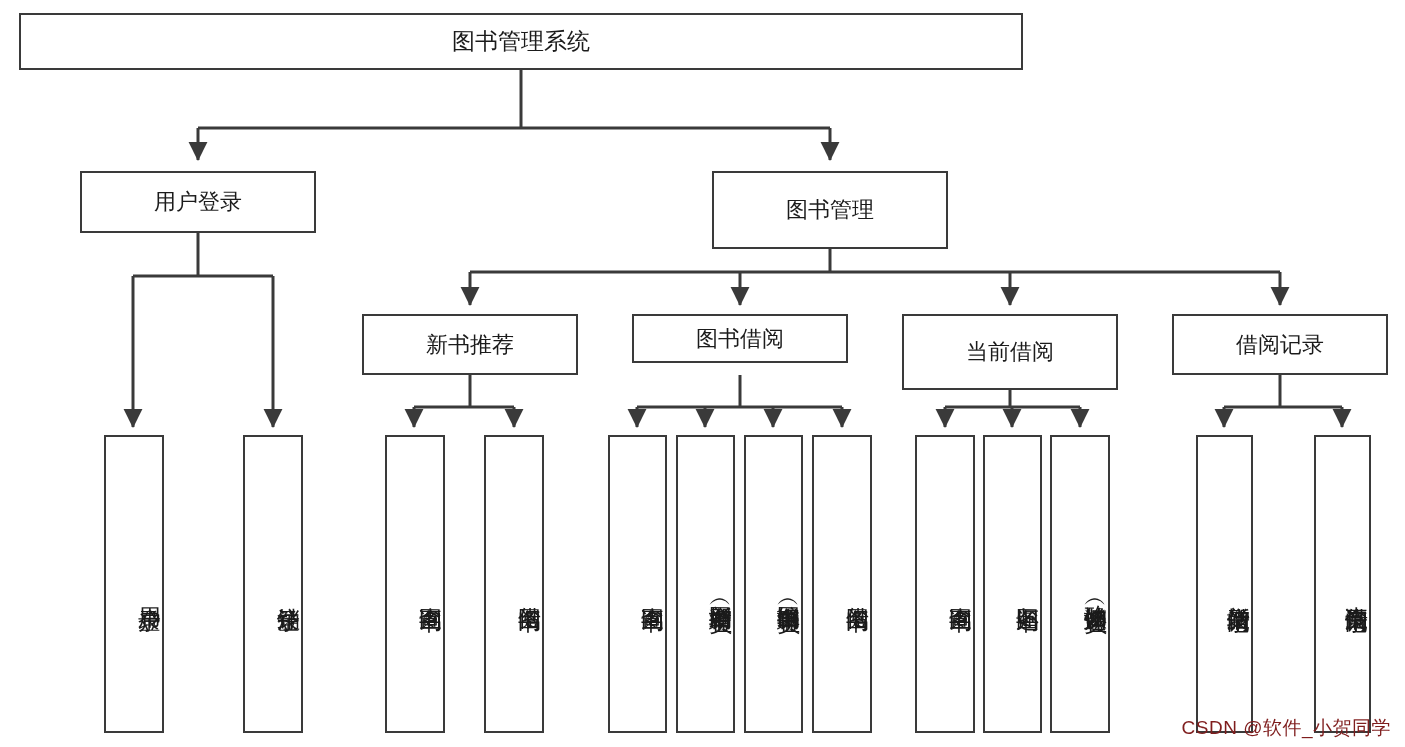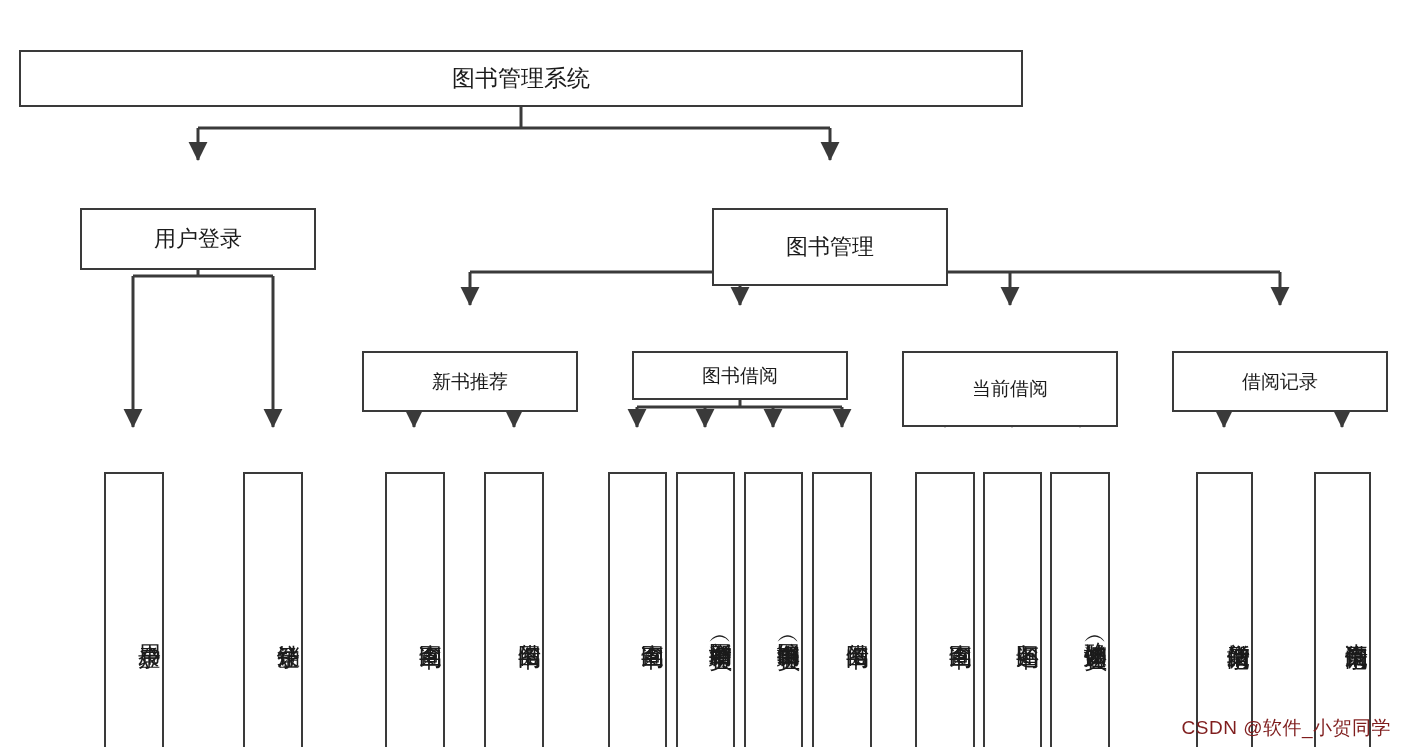--- a/index.html
+++ b/index.html
@@ -28,30 +28,29 @@
     position: absolute;
     box-sizing: border-box;
     border: 2px solid #3a3a3a;
     background: #ffffff;
     display: flex;
     align-items: center;
     justify-content: center;
     color: #1b1b1b;
     text-align: center;
     z-index: 2;
-    margin-top: 37px;
   }
   .node.root {
     font-size: 23px;
   }
   .node.lvl2 {
     font-size: 22px;
   }
   .node.lvl3 {
-    font-size: 19px;
+    font-size: 22px;
   }
   .node.leaf {
     font-size: 23px;
     writing-mode: vertical-rl;
     text-orientation: upright;
     line-height: 1.05;
     letter-spacing: 1px;
     padding-top: 14px;
     align-items: flex-start;
     justify-content: center;

